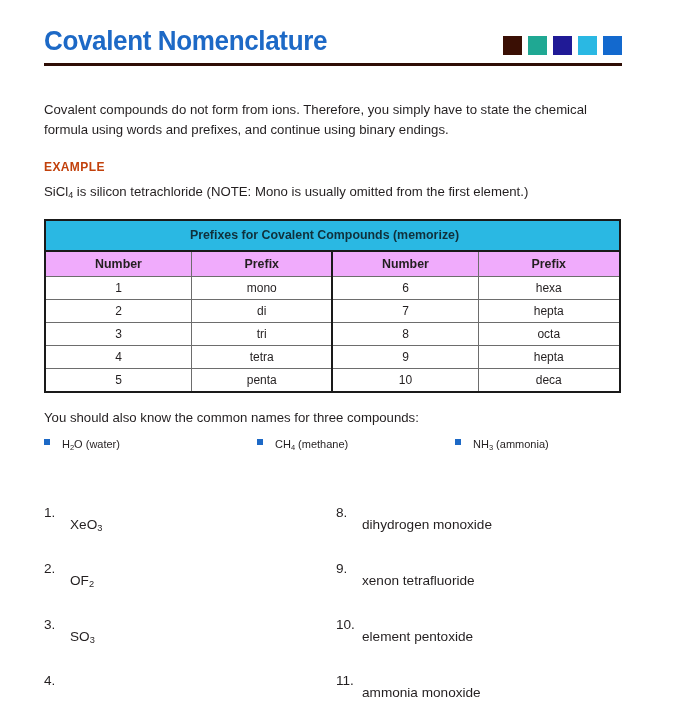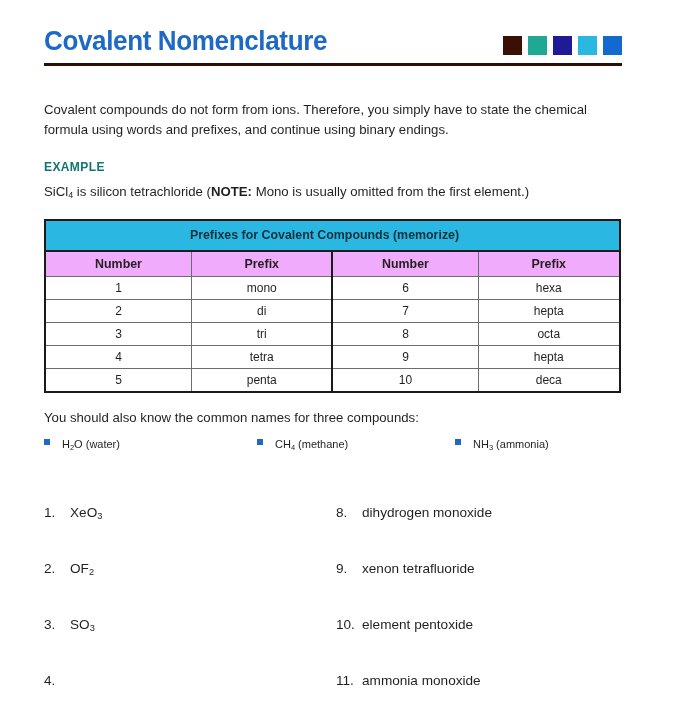--- a/index.html
+++ b/index.html
@@ -74,31 +74,31 @@
     line-height: 20px;
     color: #231f20;
   }
   .example-label {
     position: absolute;
     left: 44px;
     top: 160px;
     font-size: 12px;
     font-weight: bold;
     letter-spacing: 0.4px;
-    color: #0f766e;
+    color: #c2410c;
   }
   .example-text {
     position: absolute;
     left: 44px;
     top: 182px;
     width: 580px;
     font-size: 13.2px;
     line-height: 19px;
   }
-  .example-text b { font-weight: bold; }
+  .example-text b { font-weight: normal; }
 
   sub {
     font-size: 0.68em;
     vertical-align: -0.25em;
     line-height: 0;
   }
 
   
   .table-wrap {
     position: absolute;
@@ -206,20 +206,21 @@
     font-size: 13.6px;
     align-items: flex-start;
   }
   .ex-num {
     width: 26px;
     flex: 0 0 auto;
     text-align: left;
   }
   .ex-body {
     flex: 1 1 auto;
+    margin-top: 12px;
   }
 </style>
 </head>
 <body>
 
 <div class="page">
 
   <div class="header">
     <div class="title">Covalent Nomenclature</div>
     <div class="swatches" id="swatch-strip">

